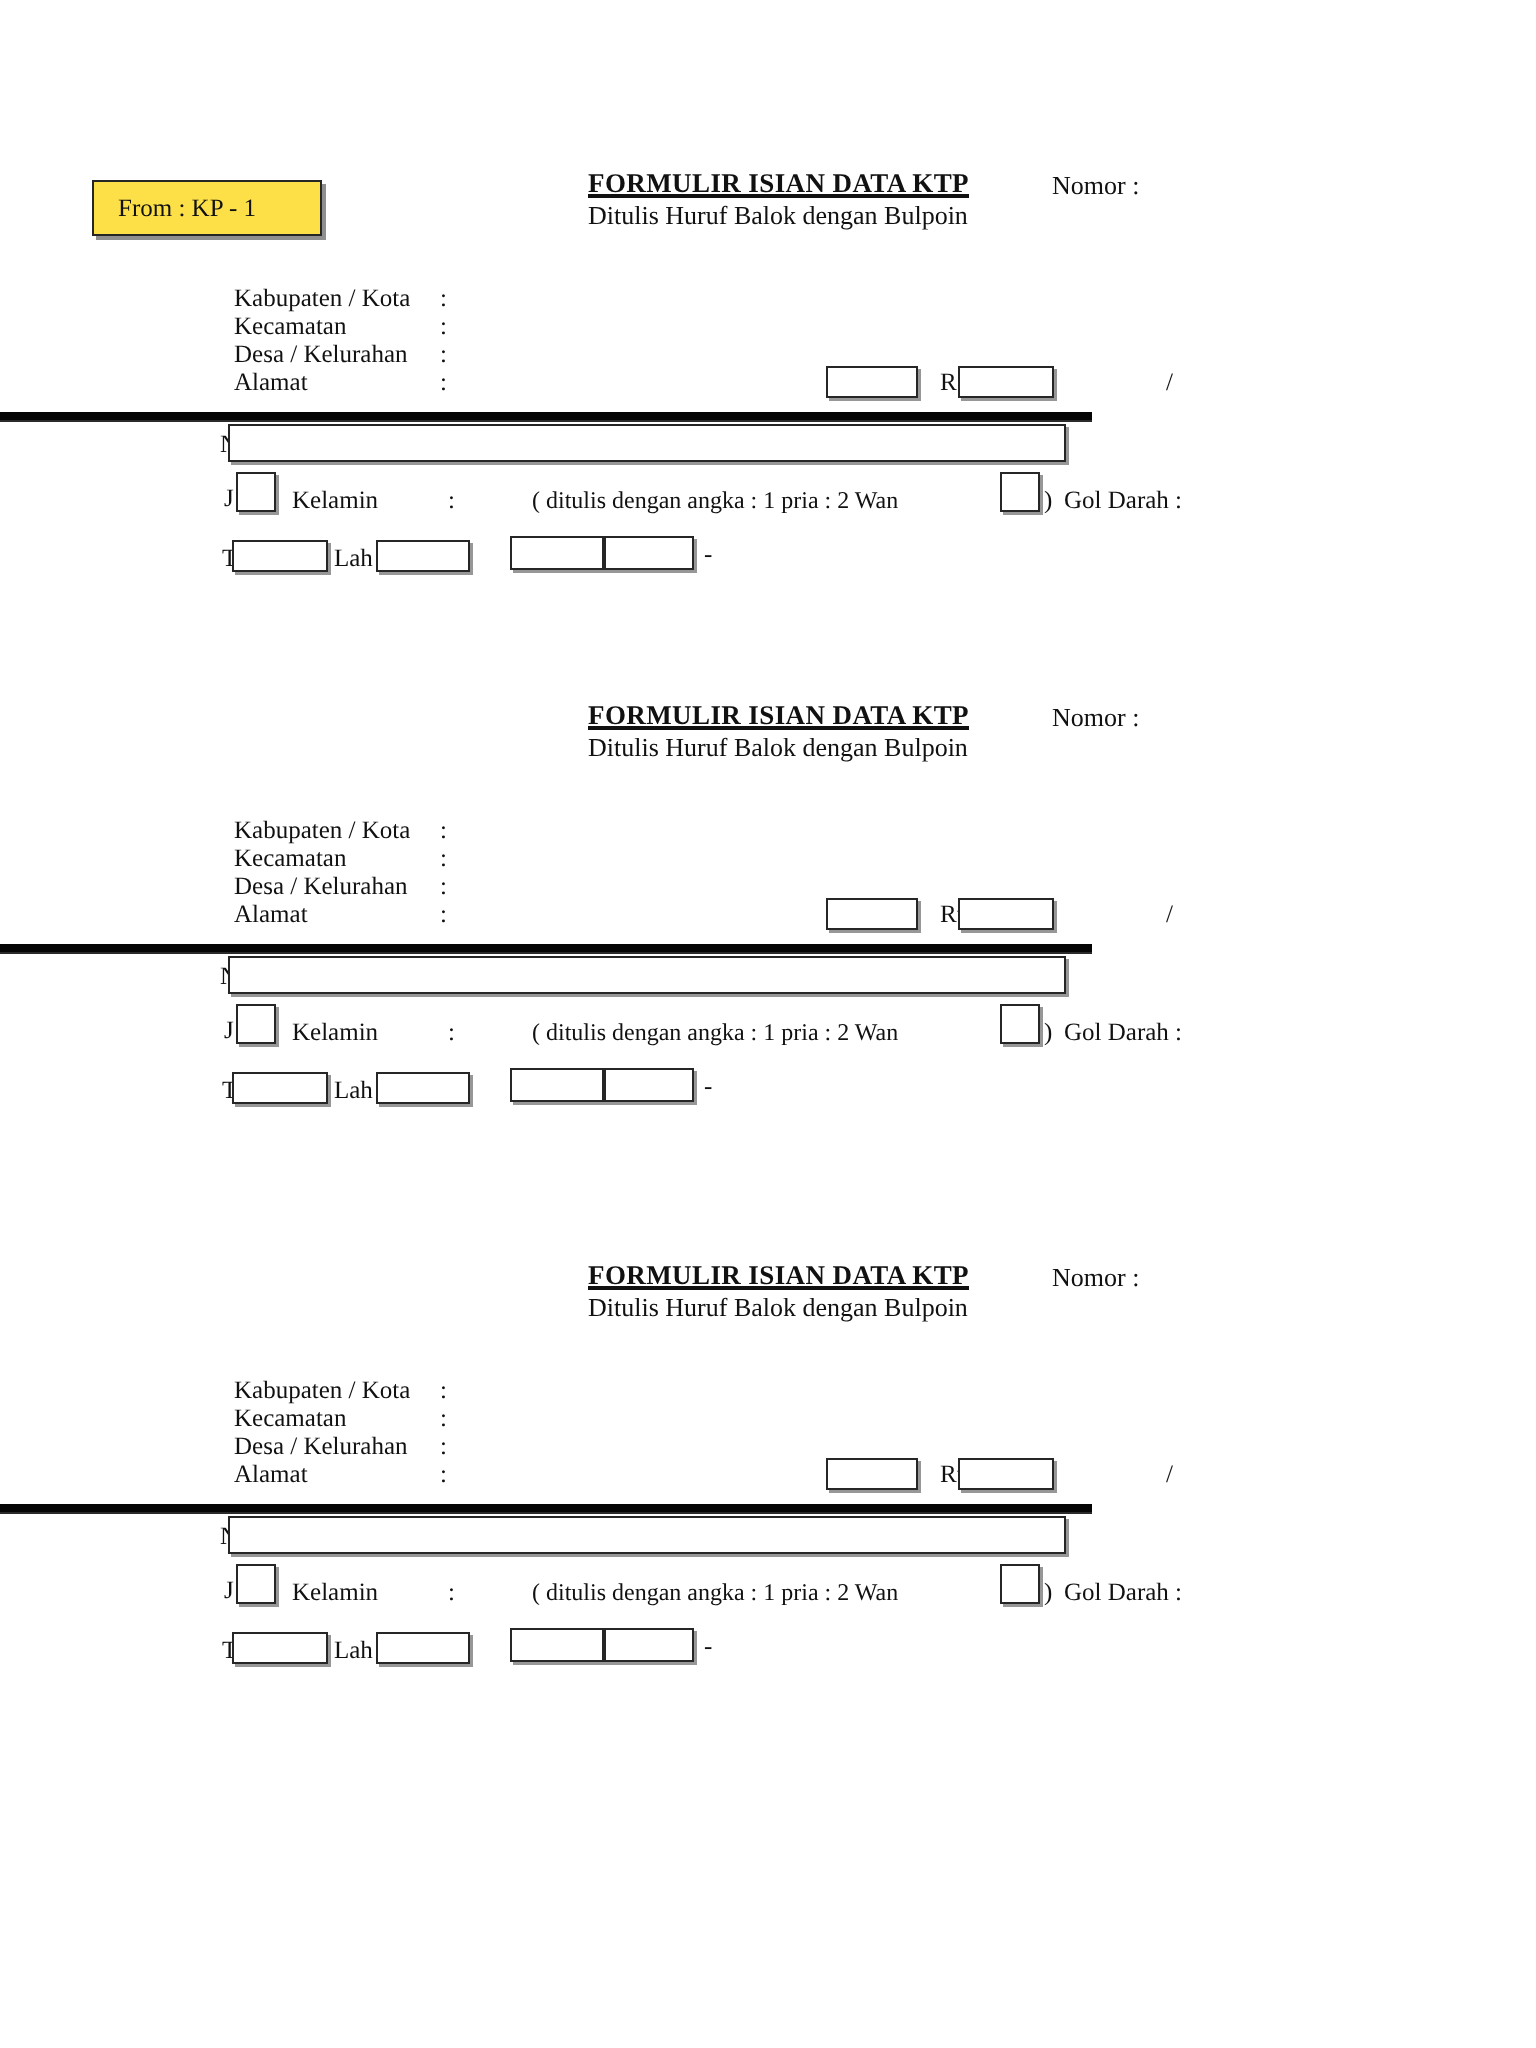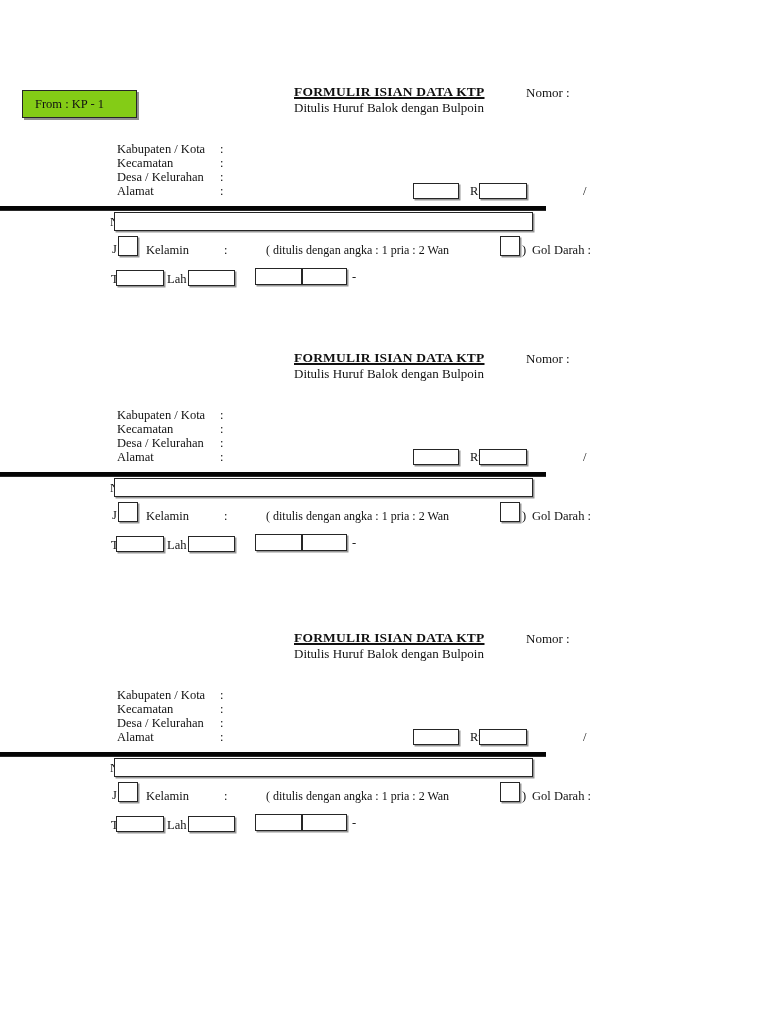--- a/index.html
+++ b/index.html
@@ -3,22 +3,22 @@
 <meta charset="utf-8">
 <style>
   html,body{margin:0;padding:0;background:#fff;}
   .page{position:relative;width:768px;height:1024px;background:#ffffff;overflow:hidden;
         font-family:"Liberation Serif",serif;color:#111;}
   .section{position:absolute;left:0;width:768px;height:300px;}
   .abs{position:absolute;white-space:pre;font-size:12.5px;line-height:15px;text-align:center;}
   .box{position:absolute;background:#ffffff;border:1.5px solid #262626;
        box-shadow:1.5px 1.5px 0 #979797;box-sizing:border-box;}
   .bar{position:absolute;left:0;width:546px;height:4px;background:#050505;border-bottom:1px solid #2a2a2a;}
-  .frombox{position:absolute;background:#84cc16;border:1.5px solid #262626;
-           box-shadow:2px 2px 0 #8f8f8f;box-sizing:border-box;font-size:12.5px;}
+  .frombox{position:absolute;background:#fde047;border:1.5px solid #262626;
+           box-shadow:2px 2px 0 #8f8f8f;box-sizing:border-box;font-size:12.5px;margin-left:24px;}
   .from-left{left:22px;top:90px;width:115px;height:28px;line-height:26px;padding-left:12px;}
   .from-center{left:140px;top:94px;width:118px;height:29px;line-height:27px;text-align:center;}
   .title-main{font-weight:bold;font-size:13.5px;text-decoration:underline;
               text-decoration-thickness:1.5px;letter-spacing:.2px;}
   .subtitle{font-size:13px;}
   .nomor{font-size:13px;}
   .frow{position:absolute;left:117px;font-size:12.5px;line-height:14px;white-space:pre;}
   .flabel{display:inline-block;width:103px;}
   .cdiv{position:absolute;left:45px;top:-1px;width:1.5px;height:16px;background:#262626;}
   .frag{font-size:12.5px;}

